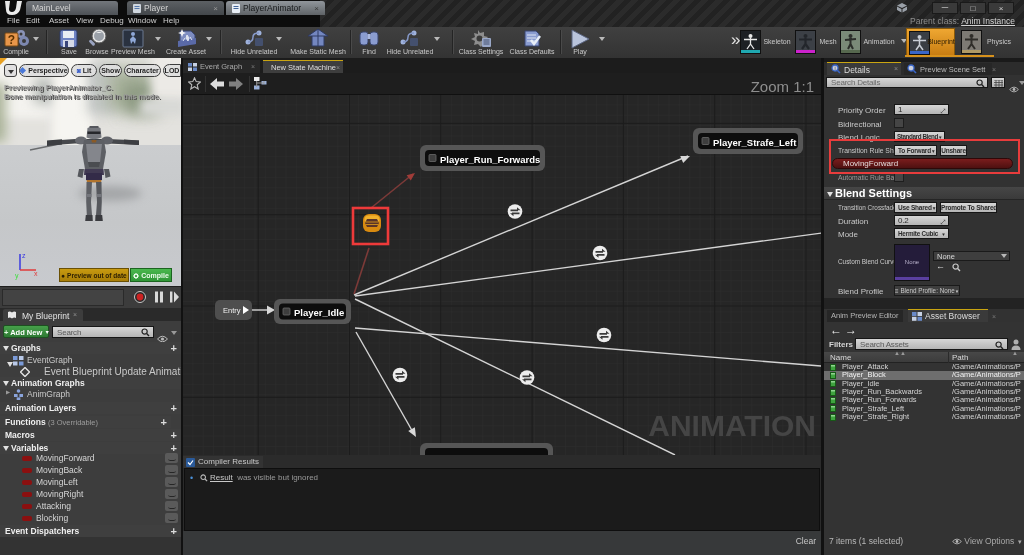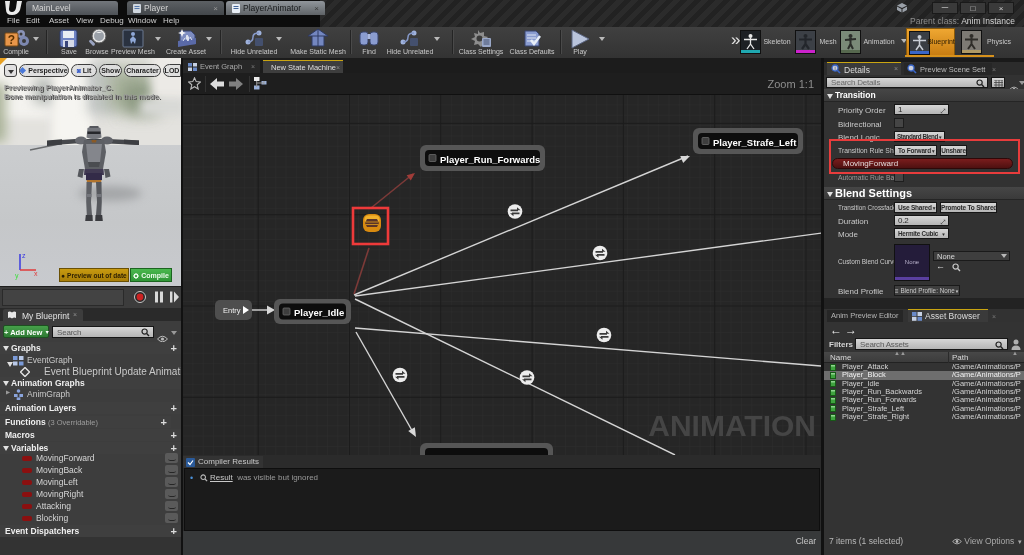--- a/index.html
+++ b/index.html
@@ -73,21 +73,21 @@
         <rect x="1.5" y="4" width="5" height="1" fill="#446699"></rect>
       </svg>
     PlayerAnimator<span class="x" style="color:#3a3a3a">×</span></div>
 
   <svg class="abs" style="left:896px;top:3px" width="12" height="10" viewBox="0 0 12 10">
       <path d="M6 0 L11 2.5 L6 5 L1 2.5 Z M1 3.5 L5.5 6 L5.5 9.5 L1 7 Z M11 3.5 L6.5 6 L6.5 9.5 L11 7 Z" fill="#9aa0a8"></path>
     </svg>
   <div class="abs" style="left:932px;top:2px;width:26px;height:12px;background:#3a3a3a;border:1px solid #1a1a1a;color:#cfcfcf;font-size:9px;text-align:center;line-height:9px">─</div>
   <div class="abs" style="left:960px;top:2px;width:26px;height:12px;background:#3a3a3a;border:1px solid #1a1a1a;color:#cfcfcf;font-size:8px;text-align:center;line-height:11px">□</div>
   <div class="abs" style="left:988px;top:2px;width:26px;height:12px;background:#3a3a3a;border:1px solid #1a1a1a;color:#cfcfcf;font-size:8px;text-align:center;line-height:11px">×</div>
-  <div class="abs" style="right:9px;top:16px;font-size:8.5px;color:#8d8d8d;white-space:nowrap">Parent class: <span style="color:#d3d3d3;">Anim Instance</span></div>
+  <div class="abs" style="right:9px;top:16px;font-size:8.5px;color:#8d8d8d;white-space:nowrap">Parent class: <span style="color:#d3d3d3;text-decoration:underline">Anim Instance</span></div>
   <div id="menubar" class="abs">
     <span style="left:7px">File</span>
       <span style="left:26px">Edit</span>
     <span style="left:49px">Asset</span>
       <span style="left:76px">View</span>
     <span style="left:100px">Debug</span>
       <span style="left:128px">Window</span>
     <span style="left:163px">Help</span>
   </div>
   <div id="toolbar" class="abs">
@@ -427,21 +427,21 @@
       <svg width="14" height="12" viewBox="0 0 14 12" style="position:absolute;left:46px;top:5px">
           <path d="M7 0 L7 12 L14 6 Z M0 3.5 L7 3.5 L7 8.5 L0 8.5 Z" fill="#808080"></path>
         </svg>
       <div class="abs" style="left:66px;top:3px;width:1px;height:16px;background:#323232"></div>
       <svg width="13" height="13" viewBox="0 0 13 13" style="position:absolute;left:71px;top:4px">
           <rect width="5.5" height="4" fill="#ececec"></rect>
           <rect x="7.5" y="4" width="5" height="3.5" fill="#9ab0d8"></rect>
           <rect y="8.5" width="5.5" height="4" fill="#9ab0d8"></rect>
           <path d="M2.7 4 V10 M2.7 6 H10 M10 7 V4" stroke="#9a9a9a" fill="none"></path>
         </svg>
-      <div class="abs" style="right:7px;top:5px;font-size:11px;color:#8e8e8e">Zoom 1:1</div>
+      <div class="abs" style="right:7px;top:5px;font-size:15px;color:#8e8e8e">Zoom 1:1</div>
     </div>
 
     <div id="graph" class="abs">
       <svg width="638" height="360" viewBox="0 0 638 360">
         <defs>
           <pattern id="grid" width="10.35" height="10.35" patternUnits="userSpaceOnUse" x="origin">
             <rect width="10.35" height="10.35" fill="#262626"></rect>
             <path d="M10.35 0 V10.35 M0 10.35 H10.35" stroke="#2d2d2d" stroke-width="1"></path>
           </pattern>
         </defs>
@@ -603,21 +603,20 @@
         <svg width="9" height="8" viewBox="0 0 9 8" style="position:absolute;left:2px;top:1.5px">
           <path d="M0 0 H9 M0 2.5 H9 M0 5 H9 M0 7.5 H9 M2 0 V8 M5 0 V8 M8 0 V8" stroke="#444" stroke-width="0.8"></path>
         </svg>
       </div>
     <div class="abs" style="left:185px;top:20px"><svg width="10" height="7" viewBox="0 0 11 8" style="vertical-align:-1px">
           <path d="M0.5 4 Q5.5 -1.5 10.5 4 Q5.5 9.5 0.5 4 Z" fill="none" stroke="#b9b9b9" stroke-width="1"></path>
           <circle cx="5.5" cy="4" r="1.6" fill="#b9b9b9"></circle>
         </svg></div>
       <div class="caret" style="left:195px;top:23px;border-top-color:#999"></div>
 
-    <div class="abs cat" style="left:0;top:31px;width:200px;height:13px;line-height:13px"><b class="tri" style="top:5px"></b><span style="margin-left:11px;font-size:8.5px">Transition</span></div>
     <div class="abs row" style="left:14px;top:48px">Priority Order</div>
     <div class="abs lightbox" style="left:70px;top:46px;width:55px;height:11px;line-height:10px;padding-left:3px">1<svg width="6" height="6" viewBox="0 0 8 8" style="position:absolute;right:2px;top:2.5px">
           <path d="M1 4.5 L1 7 L3.5 7 Z M7 3.5 L7 1 L4.5 1 Z" fill="#555"></path>
           <path d="M1.5 6.5 L6.5 1.5" stroke="#555"></path>
         </svg></div>
     <div class="abs row" style="left:14px;top:62px">Bidirectional</div>
     <div class="abs" style="left:70px;top:60px;width:10px;height:10px;background:#454545;border:1px solid #1e1e1e"></div>
     <div class="abs row" style="left:14px;top:75px">Blend Logic</div>
     <div class="abs lightbox" style="left:70px;top:73px;width:51px;height:11px;line-height:10px;padding-left:2px;letter-spacing:-0.4px;font-size:6.3px;font-weight:bold">Standard Blend<v>▼</v></div>
     <div class="abs row" style="left:14px;top:89px;font-size:6.8px">Transition Rule Shari</div>

